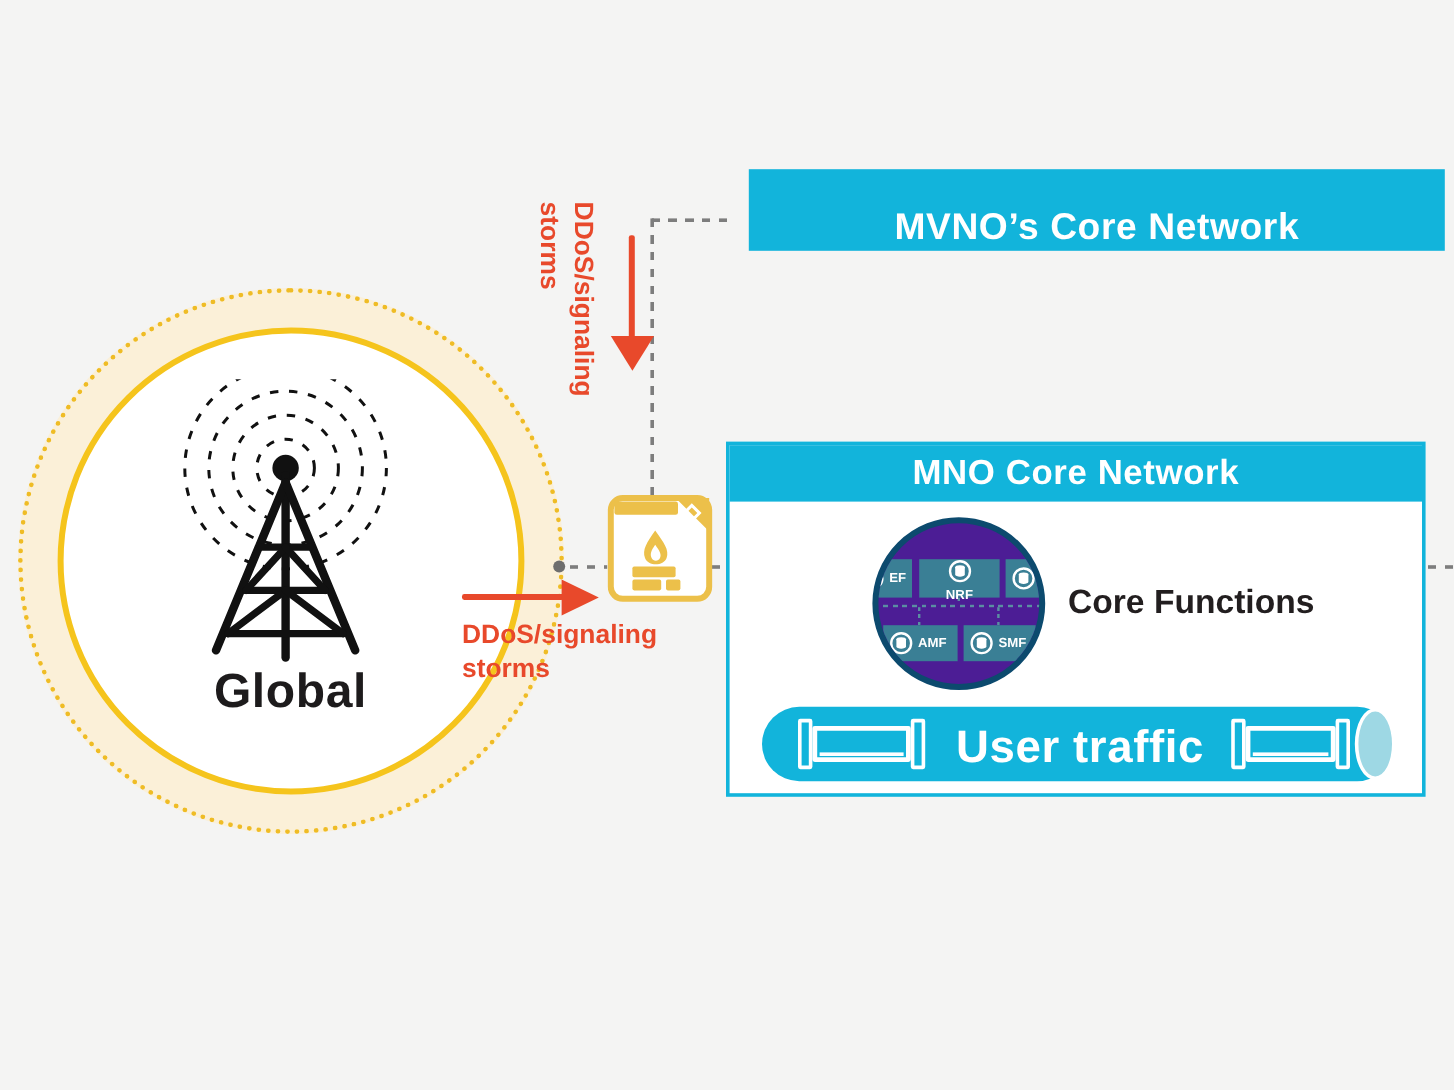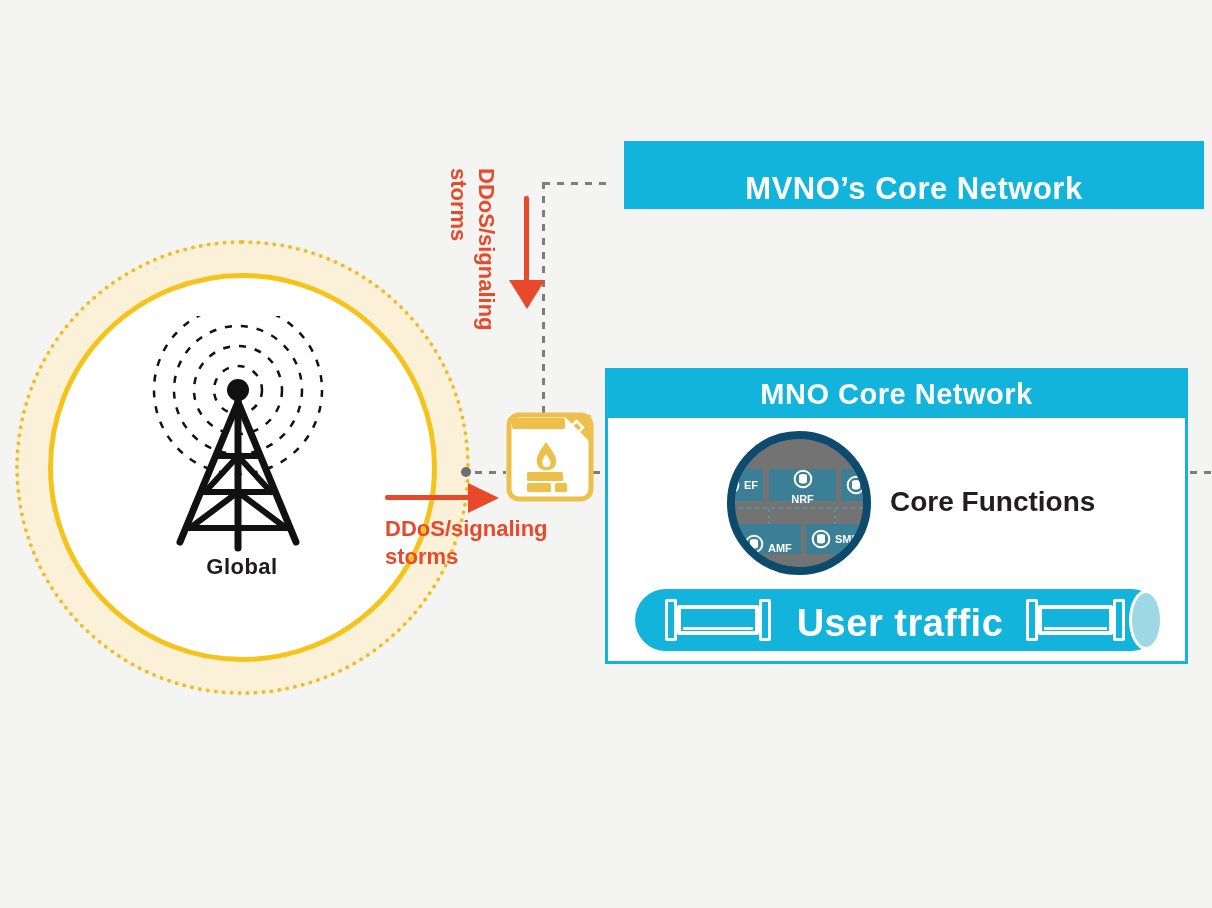--- a/index.html
+++ b/index.html
@@ -7,21 +7,21 @@
   .canvas{position:relative;width:1212px;height:908px;background:#f4f4f3;overflow:hidden;}
   .abs{position:absolute;}
 
   
   .ran-outer{left:15px;top:240px;width:455px;height:455px;border-radius:50%;
     border:4px dotted #efbc25;background:#fbf0d8;box-sizing:border-box;}
   .ran-inner{left:48px;top:273px;width:389px;height:389px;border-radius:50%;
     background:#ffffff;border:5px solid #f5c41c;box-sizing:border-box;}
   .tower-svg{left:126px;top:316px;}
   .global-label{left:67px;top:554px;width:350px;text-align:center;
-    font-size:22px;font-weight:bold;color:#1d1b1c;letter-spacing:.5px;}
+    font-size:40px;font-weight:bold;color:#1d1b1c;letter-spacing:.5px;}
   .ran-caption{left:12px;top:716px;width:450px;text-align:center;
     font-size:30px;font-weight:bold;color:#2b2627;line-height:32px;}
 
   
   .dash-h{height:3px;background:repeating-linear-gradient(90deg,#7d7d7d 0 7px,transparent 7px 14px);}
   .dash-v{width:3px;background:repeating-linear-gradient(180deg,#7d7d7d 0 7px,transparent 7px 14px);}
   .dash-top-h{left:543px;top:182px;width:65px;}
   .dash-top-v{left:542px;top:182px;height:231px;}
   .dash-mid-dot{left:461px;top:467px;width:10px;height:10px;border-radius:50%;background:#6e6e6e;}
   .dash-mid-a{left:475px;top:471px;width:31px;}
@@ -52,27 +52,27 @@
   .mno-box{left:605px;top:328px;width:583px;height:296px;background:#ffffff;
     border:3px solid #12b4db;box-sizing:border-box;margin-top:40px;}
   .mno-header{left:0;top:0;width:577px;height:47px;background:#12b4db;}
   .mno-title{width:100%;line-height:47px;text-align:center;color:#ffffff;
     font-size:29px;font-weight:bold;letter-spacing:.5px;}
   .core-label{left:282px;top:115px;width:240px;text-align:left;
     font-size:28px;font-weight:bold;color:#221e1f;}
 
   
   .core-circle{left:119px;top:60px;width:144px;height:144px;border-radius:50%;
-    background:#737373;border:8px solid #0c4a6e;box-sizing:border-box;overflow:hidden;}
+    background:#4c1d95;border:5px solid #0c4a6e;box-sizing:border-box;overflow:hidden;}
   .nf-box{position:absolute;height:32px;background:#3a7f95;display:flex;align-items:center;
     gap:4px;padding:0 5px;box-sizing:border-box;color:#ffffff;font-size:11px;font-weight:bold;}
   .nf-ef{left:-36px;top:30px;width:64px;justify-content:flex-end;}
   .nf-nrf{left:34px;top:30px;width:67px;flex-direction:column;}
   .nf-right{left:106px;top:30px;width:60px;}
-  .nf-amf{left:4px;top:85px;width:62px;height:30px;align-items:flex-end;}
+  .nf-amf{left:4px;top:85px;width:62px;height:30px;}
   .nf-smf{left:71px;top:85px;width:60px;height:30px;}
   .nf-dash{position:absolute;left:-4px;top:68px;width:152px;height:2px;
     background:repeating-linear-gradient(90deg,#5a8fa2 0 4px,transparent 4px 8px);}
   .nf-stub{position:absolute;width:2px;
     background:repeating-linear-gradient(180deg,#5a8fa2 0 3px,transparent 3px 6px);}
   .stub-nrf{left:66px;top:62px;height:6px;}
   .stub-amf{left:33px;top:70px;height:15px;}
   .stub-smf{left:99px;top:70px;height:15px;}
 
   

